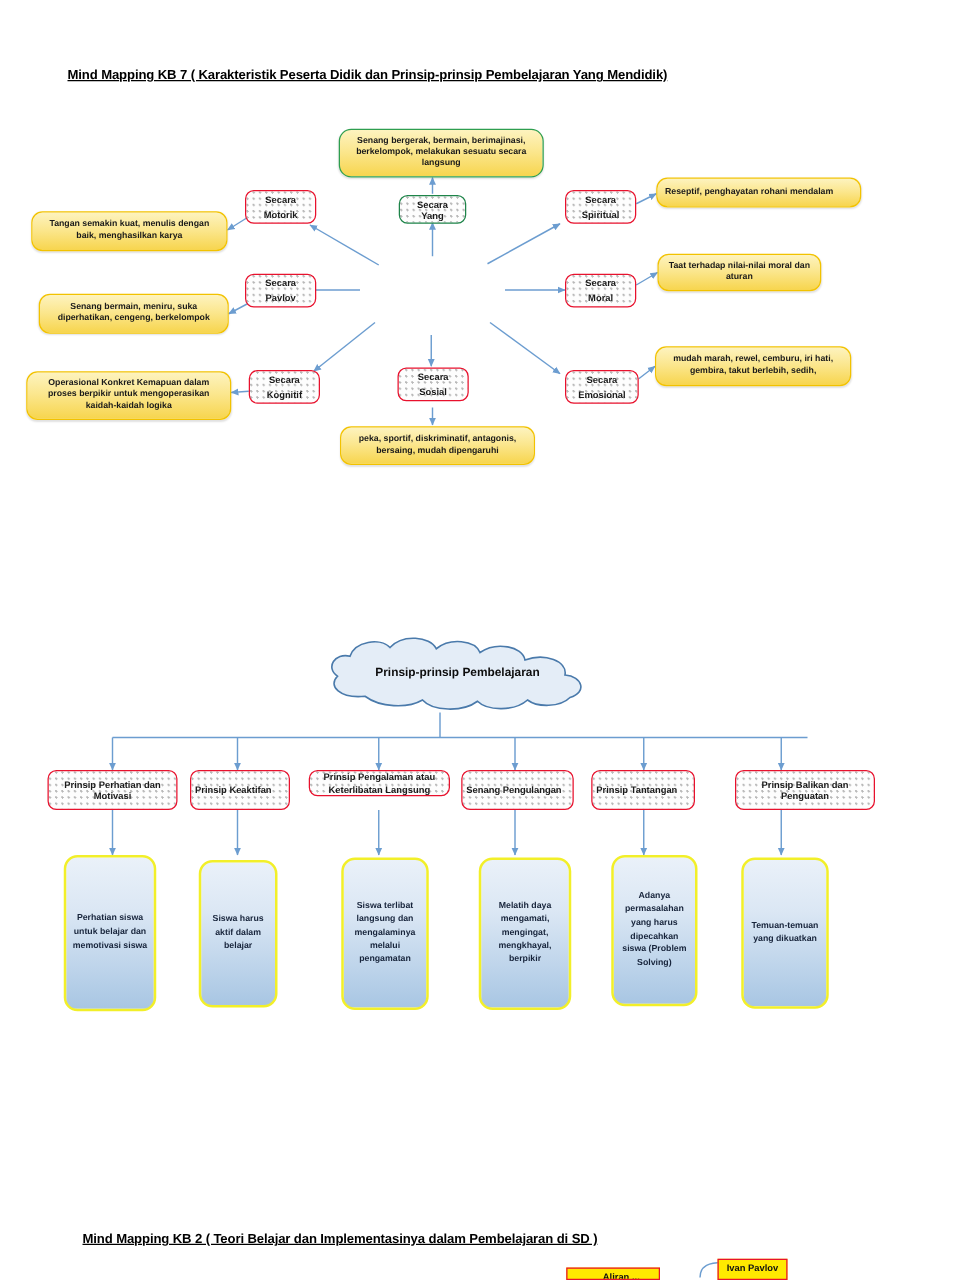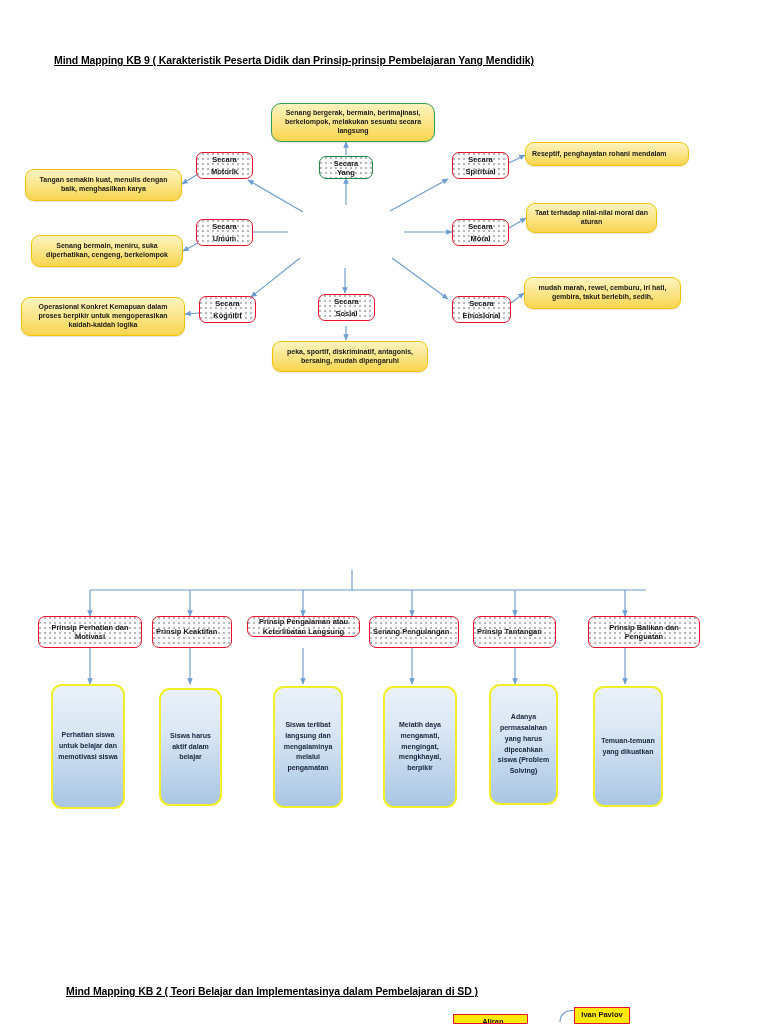--- a/index.html
+++ b/index.html
@@ -125,21 +125,21 @@
     padding-top: 2px;
     overflow: hidden;
     white-space: nowrap;
   }
 </style>
 </head>
 <body>
 
 <div id="page">
 
-  <div class="doc-heading" style="left:54px; top:54px;">Mind Mapping KB 9 ( Karakteristik Peserta Didik dan Prinsip-prinsip Pembelajaran Yang Mendidik)</div>
+  <div class="doc-heading" style="left:54px; top:54px;">Mind Mapping KB 7 ( Karakteristik Peserta Didik dan Prinsip-prinsip Pembelajaran Yang Mendidik)</div>
 
   <svg class="conn-layer" viewBox="0 0 768 1024" xmlns="http://www.w3.org/2000/svg">
     <defs>
       <marker id="ah" markerWidth="6" markerHeight="6" refX="5" refY="3" orient="auto" markerUnits="strokeWidth">
         <path d="M0,0.6 L5.4,3 L0,5.4 z" fill="#6c9dd0"></path>
       </marker>
     </defs>
     <g stroke="#6c9dd0" stroke-width="1.15" fill="none" marker-end="url(#ah)">
 
       <line x1="346" y1="205" x2="346" y2="178"></line>
@@ -189,21 +189,21 @@
   </div>
 
   <div class="node node-dotted" style="left:196px; top:152px; width:57px; height:27px; flex-direction:column;">
     <span>Secara</span>
     <span>Motorik</span>
   </div>
   <div class="node node-yellow" style="left:25px; top:169px; width:157px; height:32px;">Tangan semakin kuat, menulis dengan baik, menghasilkan karya</div>
 
   <div class="node node-dotted" style="left:196px; top:219px; width:57px; height:27px; flex-direction:column;">
     <span>Secara</span>
-    <span>Umum</span>
+    <span>Pavlov</span>
   </div>
   <div class="node node-yellow" style="left:31px; top:235px; width:152px; height:32px;">Senang bermain, meniru, suka diperhatikan, cengeng, berkelompok</div>
 
   <div class="node node-dotted" style="left:199px; top:296px; width:57px; height:27px; flex-direction:column;">
     <span>Secara</span>
     <span>Kognitif</span>
   </div>
   <div class="node node-yellow" style="left:21px; top:297px; width:164px; height:39px;">Operasional Konkret Kemapuan dalam proses berpikir untuk mengoperasikan kaidah-kaidah logika</div>
 
   <div class="node node-dotted" style="left:318px; top:294px; width:57px; height:27px; flex-direction:column;">
@@ -223,20 +223,29 @@
     <span>Moral</span>
   </div>
   <div class="node node-yellow" style="left:526px; top:203px; width:131px; height:30px;">Taat terhadap nilai-nilai moral dan aturan</div>
 
   <div class="node node-dotted" style="left:452px; top:152px; width:57px; height:27px; flex-direction:column;">
     <span>Secara</span>
     <span>Spiritual</span>
   </div>
   <div class="node node-yellow" style="left:525px; top:142px; width:164px; height:24px;">Reseptif, penghayatan rohani mendalam</div>
 
+  <div class="cloud-wrap" style="left:252px; top:509px; width:228px; height:62px;">
+    <svg width="228" height="62" viewBox="0 0 228 62" xmlns="http://www.w3.org/2000/svg">
+      <path d="M40,48 C20,50 10,40 18,32 C8,25 16,13 28,16 C32,4 52,1 60,9
+               C70,-2 92,0 97,10 C108,1 128,3 132,13 C145,4 166,8 168,19
+               C184,13 202,20 200,31 C214,32 218,45 204,49 C196,57 178,57 170,51
+               C160,60 138,60 130,52 C118,61 94,60 86,51 C74,58 52,57 40,48 Z" fill="#e4edf7" stroke="#4a7aab" stroke-width="1.3"></path>
+    </svg>
+    <div class="cloud-label" style="top:24px; font-size:9.5px;">Prinsip-prinsip Pembelajaran</div>
+  </div>
 
   <div class="node node-dotted" style="left:38px;  top:616px; width:104px; height:32px;">Prinsip Perhatian dan Motivasi</div>
   <div class="node node-dotted" style="left:152px; top:616px; width:80px;  height:32px;">Prinsip Keaktifan</div>
   <div class="node node-dotted" style="left:247px; top:616px; width:113px; height:21px;">Prinsip Pengalaman atau Keterlibatan Langsung</div>
   <div class="node node-dotted" style="left:369px; top:616px; width:90px;  height:32px;">Senang Pengulangan</div>
   <div class="node node-dotted" style="left:473px; top:616px; width:83px;  height:32px;">Prinsip Tantangan</div>
   <div class="node node-dotted" style="left:566px; top:616px; width:112px; height:32px;margin-left:22px;">Prinsip Balikan dan Penguatan</div>
 
   <div class="node-blue" style="left:51px;  top:684px; width:74px; height:125px;">Perhatian siswa untuk belajar dan memotivasi siswa</div>
   <div class="node-blue" style="left:159px; top:688px; width:63px; height:118px;">Siswa harus aktif dalam belajar</div>

